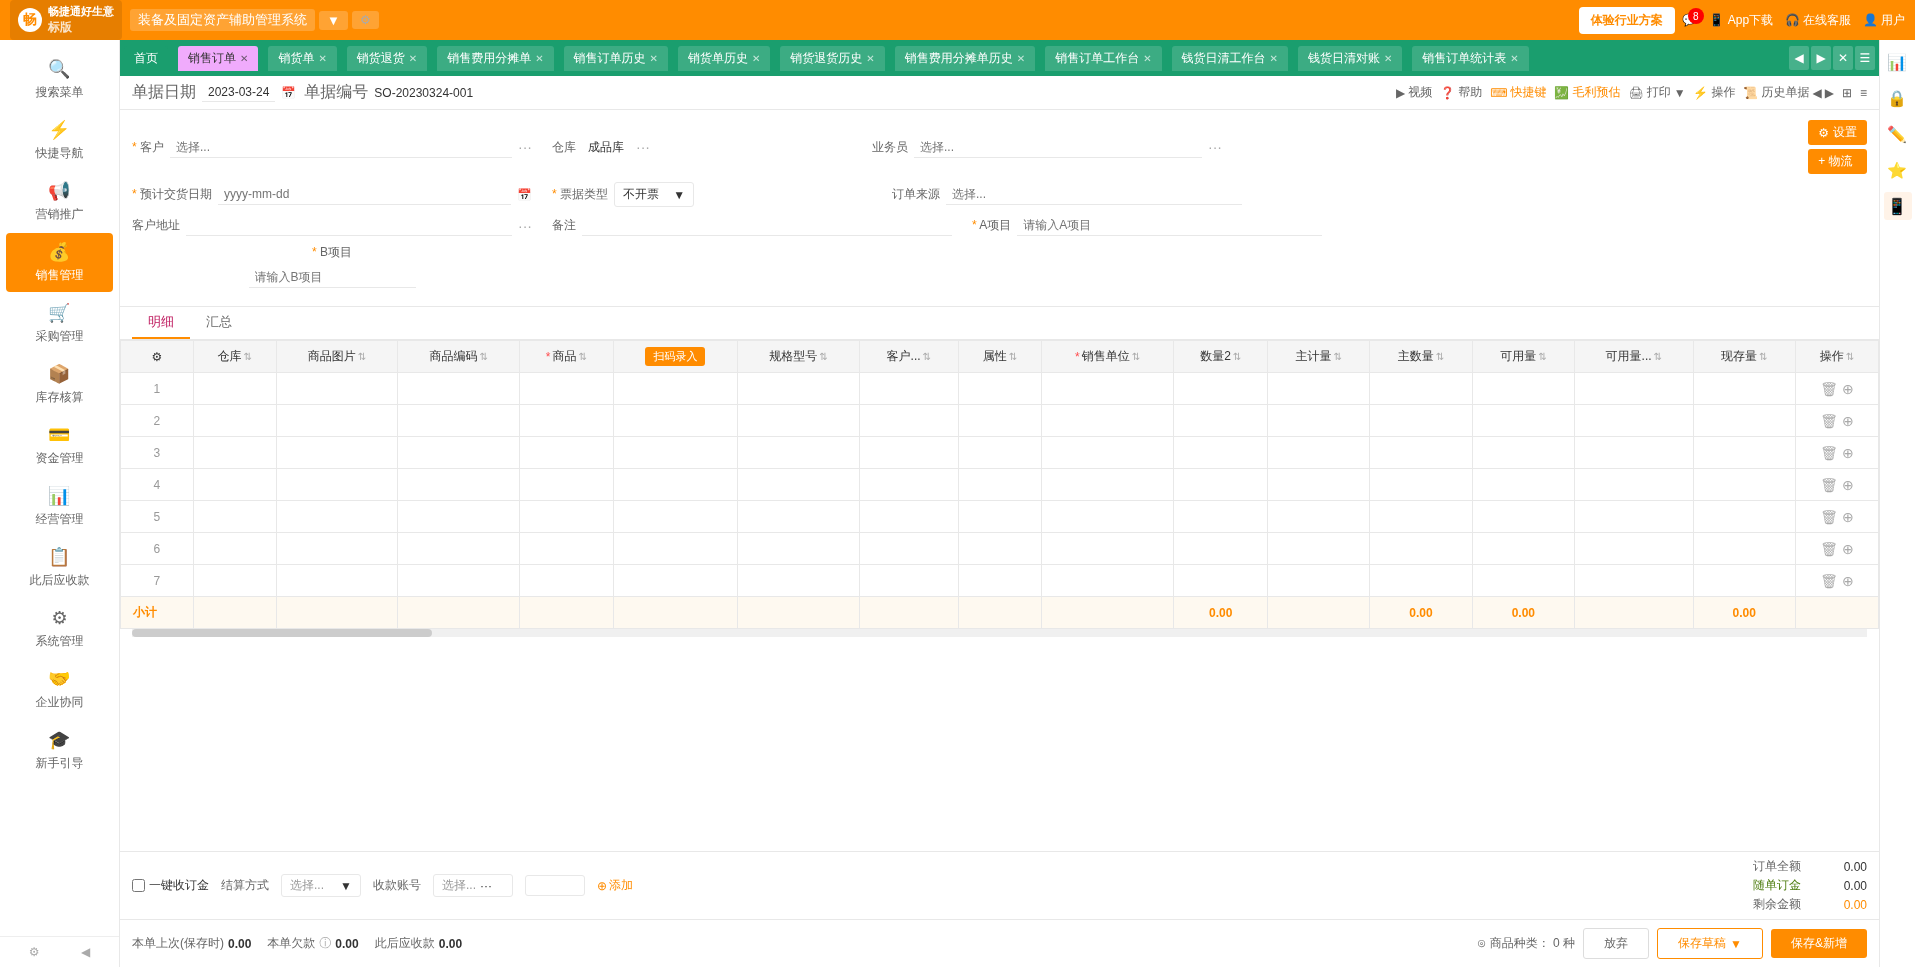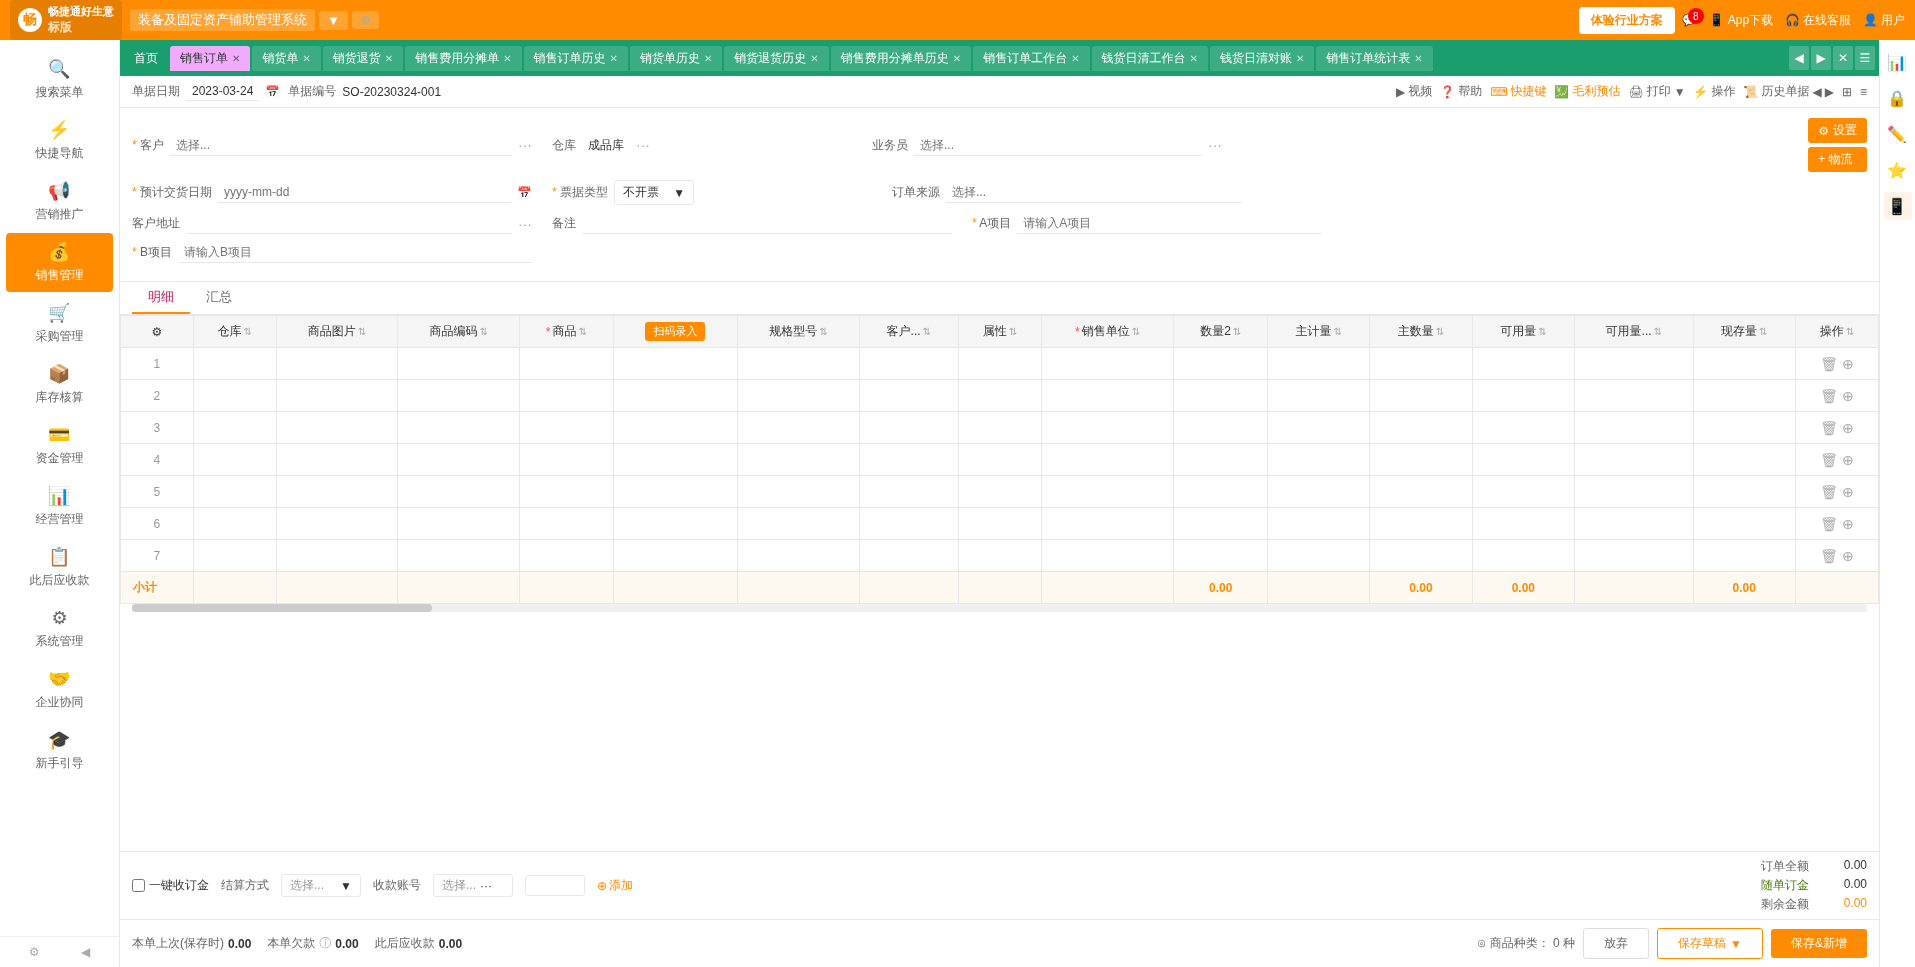--- a/index.html
+++ b/index.html
@@ -95,21 +95,21 @@
     .toolbar {
       background: white;
       border-bottom: 1px solid #e8e8e8;
       padding: 6px 12px;
       display: flex;
       align-items: center;
       gap: 8px;
       flex-wrap: wrap;
     }
     .toolbar-group { display: flex; align-items: center; gap: 6px; }
-    .toolbar-label { color: #666; font-size: 12px; }
+    .toolbar-label { color: #666; font-size: 16px; }
     .toolbar-value { color: #333; font-size: 12px; }
     .toolbar-icon { color: #aaa; font-size: 12px; cursor: pointer; }
     .toolbar-right { margin-left: auto; display: flex; align-items: center; gap: 8px; }
     .toolbar-btn { display: flex; align-items: center; gap: 3px; cursor: pointer; color: #666; font-size: 12px; }
     .toolbar-btn.orange { color: #ff8c00; }
 
     
     .form-area {
       background: white;
       padding: 10px 12px;
@@ -219,21 +219,21 @@
       display: flex;
       align-items: center;
       gap: 12px;
       font-size: 12px;
     }
     .checkbox-item { display: flex; align-items: center; gap: 4px; cursor: pointer; }
     .payment-select { display: flex; align-items: center; gap: 4px; border: 1px solid #e8e8e8; border-radius: 3px; padding: 2px 8px; cursor: pointer; min-width: 80px; }
     .amount-input { width: 60px; border: 1px solid #e8e8e8; border-radius: 3px; padding: 2px 6px; text-align: center; }
     .add-btn { color: #ff8c00; cursor: pointer; display: flex; align-items: center; gap: 2px; }
     .summary-item { display: flex; align-items: center; gap: 4px; }
-    .summary-row { display: flex; gap: 8px; justify-content: flex-end; }
+    .summary-row { display: flex; gap: 16px; align-items: center; justify-content: flex-end; }
     .summary-row .val { color: #333; min-width: 50px; text-align: right; }
     .summary-row .val.orange { color: #ff8c00; }
 
     
     .bottom-actions {
       background: white;
       border-top: 1px solid #e8e8e8;
       padding: 8px 12px;
       display: flex;
       align-items: center;
@@ -387,21 +387,21 @@
       </div>
     <div class="sidebar-bottom">
       <span style="cursor:pointer;color:#aaa;">⚙</span>
       <span style="cursor:pointer;color:#aaa;">◀</span>
     </div>
   </div>
 
   <div class="content-area">
 
     <div class="tabs-bar">
-      <div id="tabs-container" style="display:flex;align-items:center;gap:2px;overflow:hidden;flex:1;">
+      <div id="tabs-container" style="display:flex;align-items:center;gap:10px;overflow:hidden;flex:1;">
           <div class="tab-item tab-home">
             <span>首页</span>
           </div>
           <div class="tab-item active">
             <span>销售订单</span>
             <span class="close-x">✕</span>
           </div>
           <div class="tab-item">
             <span>销货单</span>
             <span class="close-x">✕</span>
@@ -558,21 +558,21 @@
           <div class="form-field" style="max-width:400px; margin-left:20px;">
             <label><span>备注</span></label>
             <input class="form-input" type="text" style="flex: 1 1 0%;" placeholder="">
           </div>
           <div class="form-field" style="max-width:350px; margin-left:20px;">
             <label><span class="required">*</span> <span>A项目</span></label>
             <input class="form-input" type="text" placeholder="请输入A项目" style="">
           </div>
         </div>
         <div class="form-row">
-          <div class="form-field" style="max-width:400px;">
+          <div class="form-field" style="max-width:400px;flex-direction:column;">
             <label><span class="required">*</span> <span>B项目</span></label>
             <input class="form-input" type="text" placeholder="请输入B项目" style="">
           </div>
         </div>
       </div>
     </div>
 
     <div class="detail-tabs" id="detail-tabs-container">
         <div class="detail-tab active">明细</div>
         <div class="detail-tab">汇总</div>

